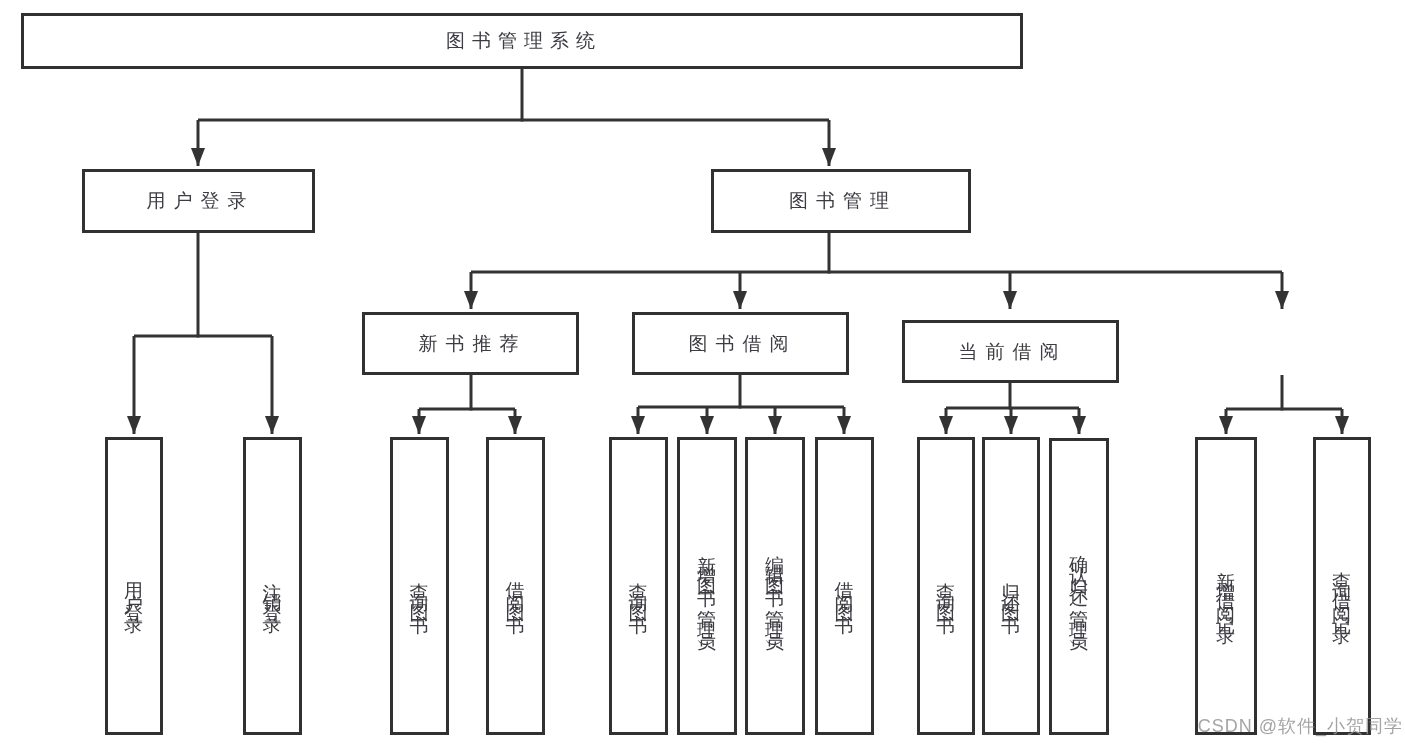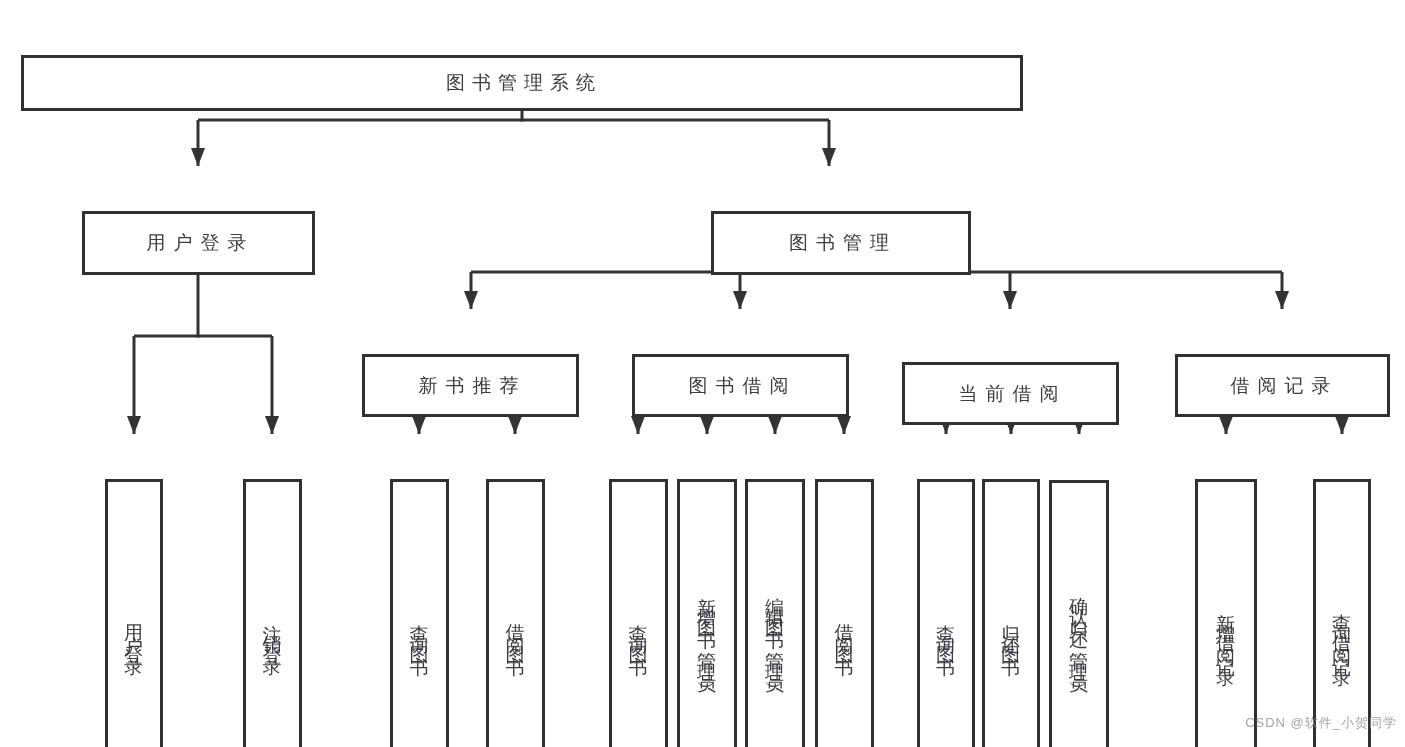--- a/index.html
+++ b/index.html
@@ -15,36 +15,35 @@
     position:absolute;
     box-sizing:border-box;
     border:3px solid #313131;
     background:#ffffff;
     color:#3c3c42;
     display:flex;
     align-items:center;
     justify-content:center;
     z-index:2;
     font-size:19px;
-    margin-top:42px;
   }
   .node.h{letter-spacing:8px;padding-left:4px;}
   .node.title{letter-spacing:7px;}
   .node.v{
     writing-mode:vertical-rl;
     text-orientation:mixed;
     letter-spacing:11px;
     line-height:1;
     padding-top:6px;
   }
   .watermark{
     position:absolute;
-    right:8px;top:714px;
+    right:2px;top:714px;
     z-index:3;
-    font-size:13px;
+    font-size:18px;
     letter-spacing:1px;
     color:rgba(148,148,152,0.85);
     white-space:nowrap;
   }
 </style>
 </head>
 <body>
 
 <div class="canvas">
 
@@ -99,21 +98,20 @@
   </svg>
 
   <div class="node h title" style="left:21px;top:13px;width:1002px;height:56px">图书管理系统</div>
 
   <div class="node h" style="left:82px;top:169px;width:233px;height:64px">用户登录</div>
   <div class="node h" style="left:711px;top:169px;width:260px;height:64px">图书管理</div>
 
   <div class="node h" style="left:632px;top:312px;width:217px;height:63px">图书借阅</div>
   <div class="node h" style="left:362px;top:312px;width:217px;height:63px">新书推荐</div>
   <div class="node h" style="left:902px;top:320px;width:217px;height:63px">当前借阅</div>
-  <div class="node h" style="left:1175px;top:312px;width:215px;height:63px">借阅记录</div>
 
   <div class="node v" style="left:105px;top:437px;width:58px;height:298px">用户登录</div>
   <div class="node v" style="left:243px;top:437px;width:59px;height:298px">注销登录</div>
 
   <div class="node v" style="left:390px;top:437px;width:59px;height:298px">查询图书</div>
   <div class="node v" style="left:486px;top:437px;width:59px;height:298px">借阅图书</div>
 
   <div class="node v" style="left:609px;top:437px;width:59px;height:298px">查询图书</div>
   <div class="node v" style="left:677px;top:437px;width:60px;height:298px">新增图书（管理员）</div>
   <div class="node v" style="left:745px;top:437px;width:60px;height:298px">编辑图书（管理员）</div>

